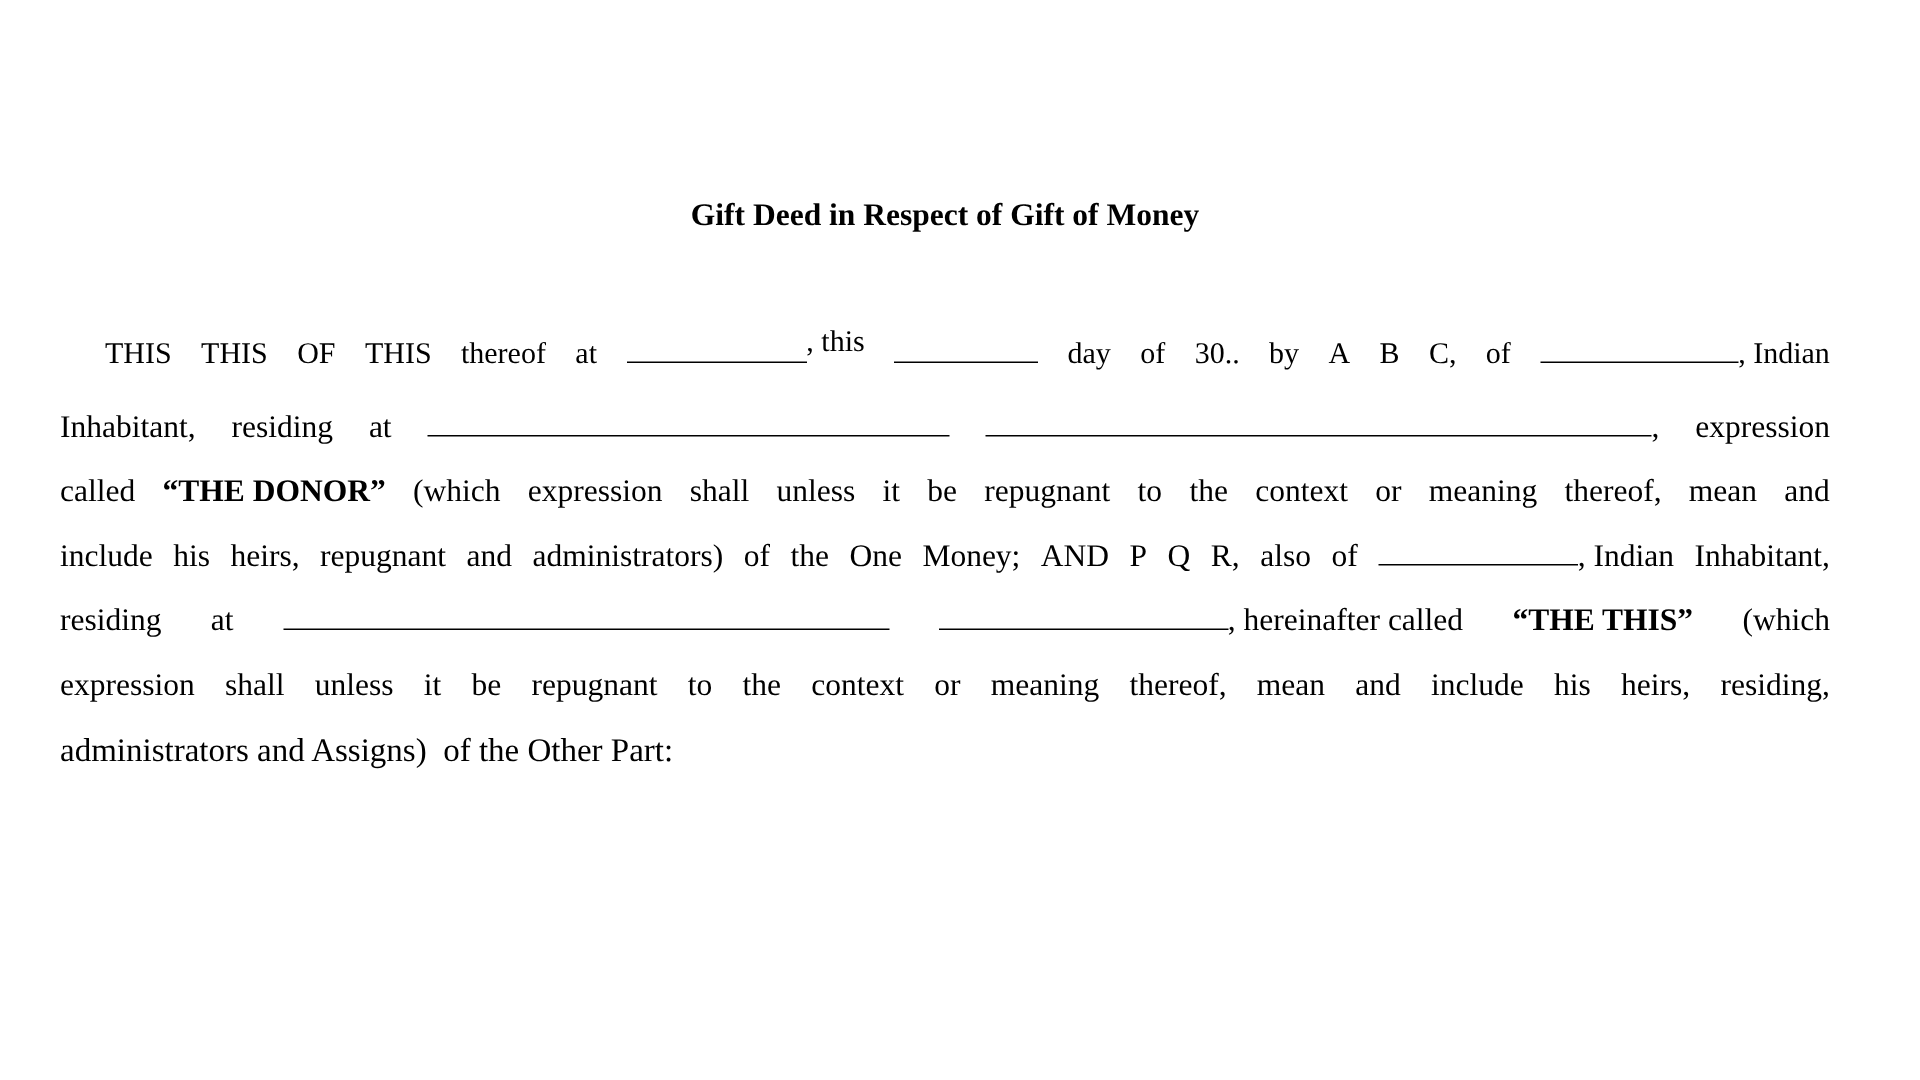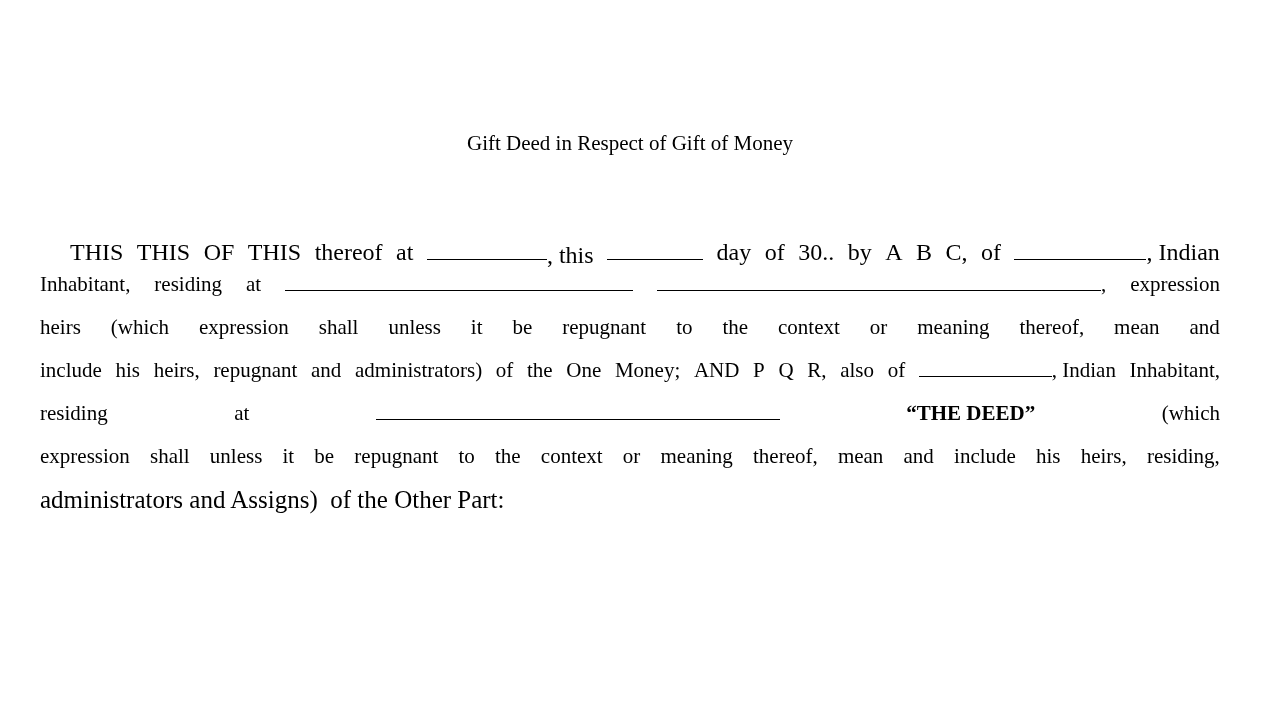--- a/index.html
+++ b/index.html
@@ -1,37 +1,37 @@
 <!DOCTYPE html>
 <html><head>
 <meta charset="utf-8">
 <style>
   html, body { margin:0; padding:0; background:#ffffff; }
   body { width:1280px; height:720px; position:relative; overflow:hidden;
          font-family:"Liberation Serif", "DejaVu Serif", serif; color:#000; }
   .title { position:absolute; top:129px; left:0; width:1260px; text-align:center;
-           font-weight:normal; font-size:21px; line-height:28px; }
+           font-weight:bold; font-size:21px; line-height:28px; }
   .blank { display:inline-block; border-bottom:1.3px solid #000; height:18px; vertical-align:baseline; }
   b { font-weight:bold; }
   .row { display:flex; justify-content:space-between; align-items:baseline; }
 </style>
 </head>
 <body>
 
 <div>
   <div class="title">Gift Deed in Respect of Gift of Money</div>
 
-  <div class="row" style="position:absolute; top:238px; left:70px; width:1150px; font-size:24px; line-height:28px;">
+  <div class="row" style="position:absolute; top:214px; left:70px; width:1150px; font-size:20px; line-height:28px;">
     <span>THIS</span>
     <span>THIS</span>
     <span>OF</span>
     <span>THIS</span>
     <span>thereof</span>
     <span>at</span>
-    <span style="display:inline-flex;align-items:flex-start;">
+    <span style="display:inline-flex;align-items:flex-end;">
       <span class="blank" style="width:120px"></span>
         <span>, this</span>
     </span>
     <span class="blank" style="width:96px"></span>
     <span>day</span>
     <span>of</span>
     <span>30..</span>
     <span>by</span>
     <span>A</span>
     <span>B</span>
@@ -49,21 +49,22 @@
     <span>at</span>
     <span class="blank" style="width:348px"></span>
     <span style="display:inline-flex;align-items:baseline;">
       <span class="blank" style="width:444px"></span>
         <span>,</span>
     </span>
     <span>expression</span>
   </div>
 
   <div class="row" id="l3" style="position:absolute; top:313px; left:40px; width:1180px; font-size:21px; line-height:28px;">
-    <span>heirs</span>
+    <span>called</span>
+    <b>“THE DONOR”</b>
   <span>(which</span>
       <span>expression</span>
       <span>shall</span>
       <span>unless</span>
       <span>it</span>
       <span>be</span>
       <span>repugnant</span>
       <span>to</span>
       <span>the</span>
       <span>context</span>
@@ -95,21 +96,25 @@
         <span class="blank" style="width: 133px;"></span>
         <span style="white-space: pre;">, Indian</span>
       </span>
       <span>Inhabitant,</span>
     </div>
 
   <div class="row" style="position:absolute; top:399px; left:40px; width:1180px; font-size:21px; line-height:28px;">
     <span>residing</span>
     <span>at</span>
     <span class="blank" style="width:404px"></span>
-    <b>“THE DEED”</b>
+    <span style="display:inline-flex;align-items:baseline;">
+      <span class="blank" style="width:193px"></span>
+        <span style="white-space:pre">, hereinafter called</span>
+    </span>
+    <b>“THE THIS”</b>
     <span>(which</span>
   </div>
 
   <div class="row" id="l6" style="position:absolute; top:442px; left:40px; width:1180px; font-size:21px; line-height:28px;">
   <span>expression</span>
       <span>shall</span>
       <span>unless</span>
       <span>it</span>
       <span>be</span>
       <span>repugnant</span>
@@ -120,14 +125,14 @@
       <span>meaning</span>
       <span>thereof,</span>
       <span>mean</span>
       <span>and</span>
       <span>include</span>
       <span>his</span>
       <span>heirs,</span>
       <span>residing,</span>
     </div>
 
-  <div style="position:absolute; top:486px; left:40px; font-size:25px; line-height:28px; white-space:pre;">administrators and Assigns)  of the Other Part:</div>
+  <div style="position:absolute; top:486px; left:40px; font-size:22px; line-height:28px; white-space:pre;">administrators and Assigns)  of the Other Part:</div>
 </div>
 
 </body></html>

